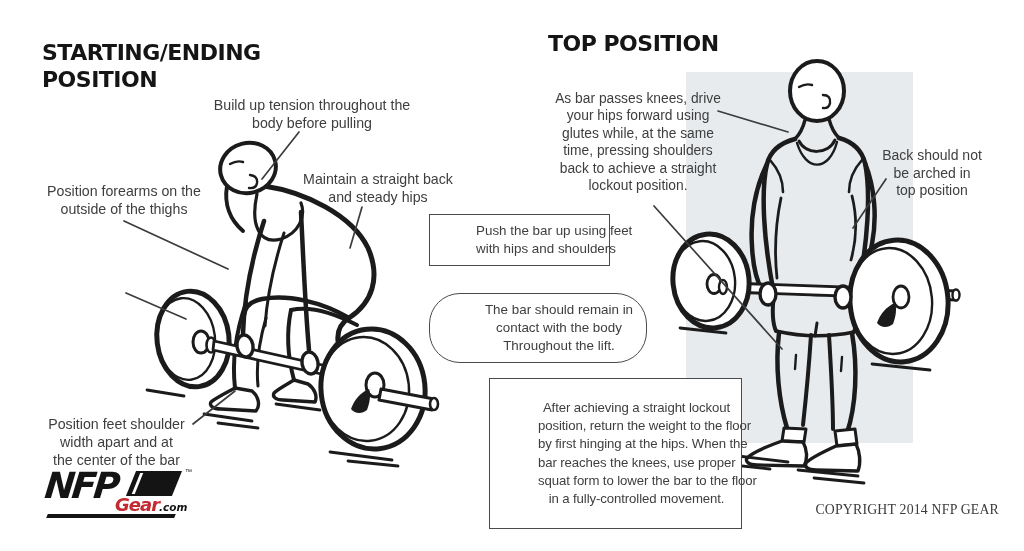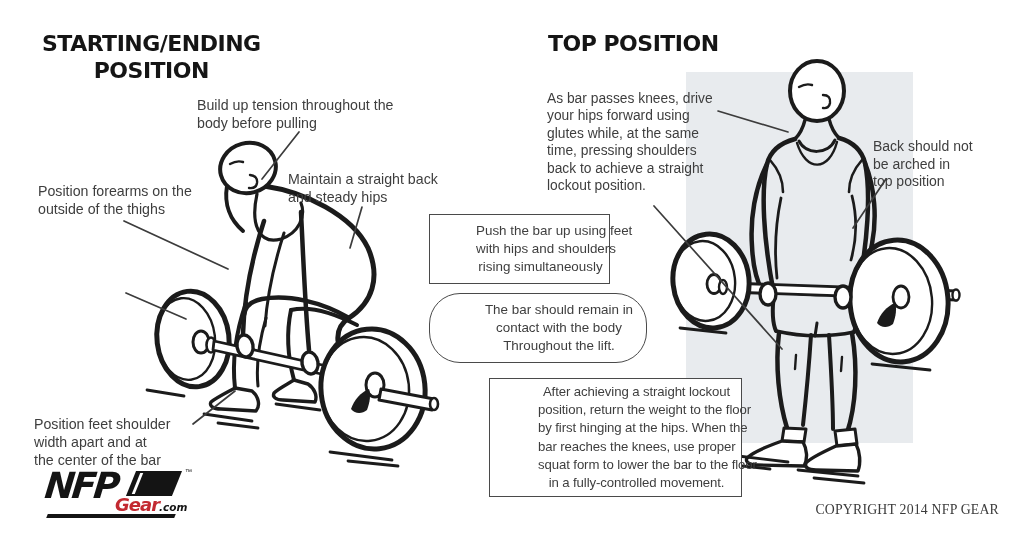--- a/index.html
+++ b/index.html
@@ -7,28 +7,28 @@
     position:relative;width:1024px;height:551px;background:#ffffff;overflow:hidden;
     font-family:"Liberation Sans",sans-serif;color:#3e3e3e;
   }
   svg{position:absolute;left:0;top:0;}
   .abs{position:absolute;}
   .title{
     font-family:"DejaVu Sans","Liberation Sans",sans-serif;
     font-weight:800;font-size:22px;line-height:27px;color:#151515;
     letter-spacing:-0.5px;white-space:nowrap;
   }
-  .note{font-size:14.2px;line-height:1.26;color:#3e3e3e;}
+  .note{font-size:14.2px;line-height:1.26;text-align:center;color:#3e3e3e;}
   .note .ln{white-space:nowrap;}
   .tip{
     box-sizing:border-box;background:#ffffff;border:1.6px solid #4a4a4a;
     text-align:center;color:#3e3e3e;padding:7px 4px;
   }
   .tip .ln{white-space:nowrap;font-size:13.4px;line-height:1.34;margin-left:42px;}
-  .tip.big{padding:4px 6px;}
+  .tip.big{padding:20px 6px;}
   .tip.big .ln{font-size:13.2px;letter-spacing:-0.1px;line-height:1.38;}
   .copyright{font-size:13.8px;color:#3b3b3b;text-align:right;letter-spacing:0.2px;white-space:nowrap;}
   
   .logo{width:160px;height:56px;}
   .logo .nfp{
     position:absolute;left:0;top:0;font-family:"DejaVu Sans",sans-serif;
     font-style:italic;font-weight:800;font-size:36px;line-height:36px;
     letter-spacing:-3px;color:#141414;transform:skewX(-6deg);
   }
   .logo .flag{
@@ -167,21 +167,21 @@
       <path d="M 124 221 L 228 269"></path>
       <path d="M 362 207 L 350 248"></path>
       <path d="M 126 293 L 186 319"></path>
       <path d="M 193 424 L 235 391"></path>
       <path d="M 718 111 L 788 132"></path>
       <path d="M 654 206 L 782 349"></path>
       <path d="M 886 179 L 853 228"></path>
     </g>
   </svg>
 
-  <div class="abs title" style="left:42px;top:30px;text-align:center;">
+  <div class="abs title" style="left:42px;top:39px;">
     <div>STARTING/ENDING</div>
     <div>POSITION</div>
   </div>
 
   <div class="abs title" style="left:548px;top:30px;">
     <div>TOP POSITION</div>
   </div>
 
   <div class="abs note" style="left:197px;top:97px;width:230px;">
     <div class="ln">Build up tension throughout the</div>
@@ -207,30 +207,29 @@
 
   <div class="abs note" style="left:547px;top:90px;width:182px;font-size:13.8px;">
     <div class="ln">As bar passes knees, drive</div>
     <div class="ln">your hips forward using</div>
     <div class="ln">glutes while, at the same</div>
     <div class="ln">time, pressing shoulders</div>
     <div class="ln">back to achieve a straight</div>
     <div class="ln">lockout position.</div>
   </div>
 
-  <div class="abs note" style="left:873px;top:138px;width:118px;font-size:14px;">
+  <div class="abs note" style="left:873px;top:147px;width:118px;font-size:14px;">
     <div class="ln">Back should not</div>
     <div class="ln">be arched in</div>
     <div class="ln">top position</div>
   </div>
 
   <div class="abs tip" style="left:429px;top:214px;width:181px;">
     <div class="ln">Push the bar up using feet</div>
     <div class="ln">with hips and shoulders</div>
-    <div class="ln">rising simultaneously</div>
   </div>
 
   <div class="abs tip" style="left:429px;top:293px;width:218px;border-radius:31px;">
     <div class="ln">The bar should remain in</div>
     <div class="ln">contact with the body</div>
     <div class="ln">Throughout the lift.</div>
   </div>
 
   <div class="abs tip big" style="left:489px;top:378px;width:253px;">
     <div class="ln">After achieving a straight lockout</div>

